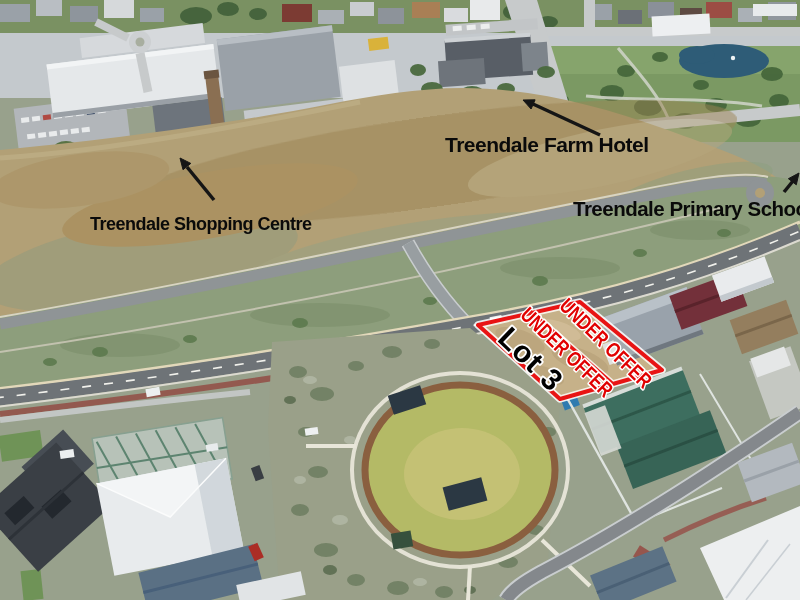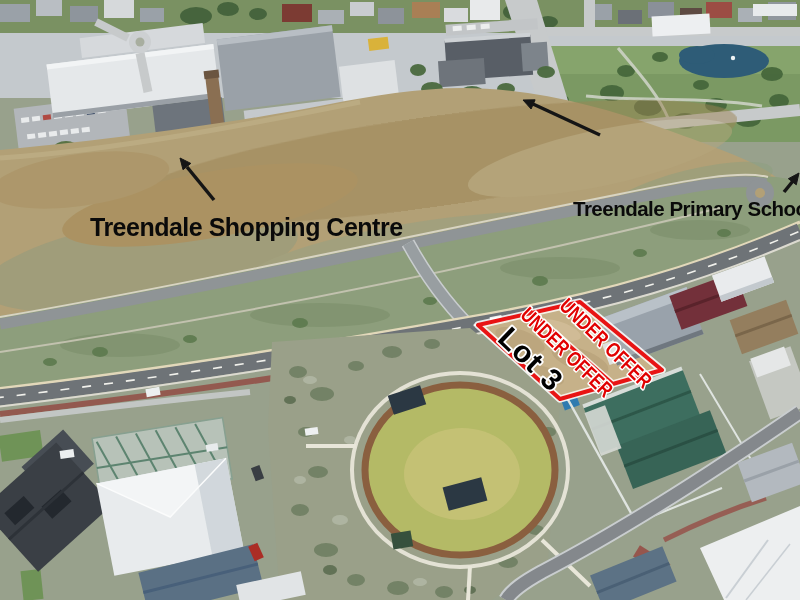--- a/index.html
+++ b/index.html
@@ -2,21 +2,21 @@
 <html><head>
 <meta charset="utf-8">
 <style>
   html,body{margin:0;padding:0;background:#222;}
   .stage{position:relative;width:800px;height:600px;overflow:hidden;background:#98a18c;
          font-family:"Liberation Sans",sans-serif;}
   .stage svg{position:absolute;left:0;top:0;width:800px;height:600px;display:block;}
   .map-label{position:absolute;font-weight:700;color:#0a0a0a;white-space:nowrap;
              letter-spacing:-0.5px;line-height:1;}
   .lbl-hotel{left:445px;top:134px;font-size:21px;}
-  .lbl-shop{left:90px;top:215px;font-size:25px;}
+  .lbl-shop{left:90px;top:215px;font-size:18px;}
   .lbl-school{left:573px;top:199px;font-size:20.5px;}
   .overlay-text{font-family:"Liberation Sans",sans-serif;font-weight:700;paint-order:stroke;
                 stroke-linejoin:round;}
 </style>
 </head>
 <body>
 
 <div class="stage">
 
   <svg class="scene" viewBox="0 0 800 600">
@@ -392,15 +392,16 @@
         <line x1="600" y1="135" x2="533" y2="104" stroke-width="3.5"></line>
         <polygon points="523,100 535.1,99.8 531.1,109"></polygon>
       </g>
       <g>
         <line x1="784" y1="192" x2="793" y2="181" stroke-width="3.5"></line>
         <polygon points="799,173 796.3,184.8 788.4,178.7"></polygon>
       </g>
     </g>
   </svg>
 
+  <div class="map-label lbl-hotel">Treendale Farm Hotel</div>
   <div class="map-label lbl-shop">Treendale Shopping Centre</div>
   <div class="map-label lbl-school">Treendale Primary School</div>
 </div>
 
 </body></html>

